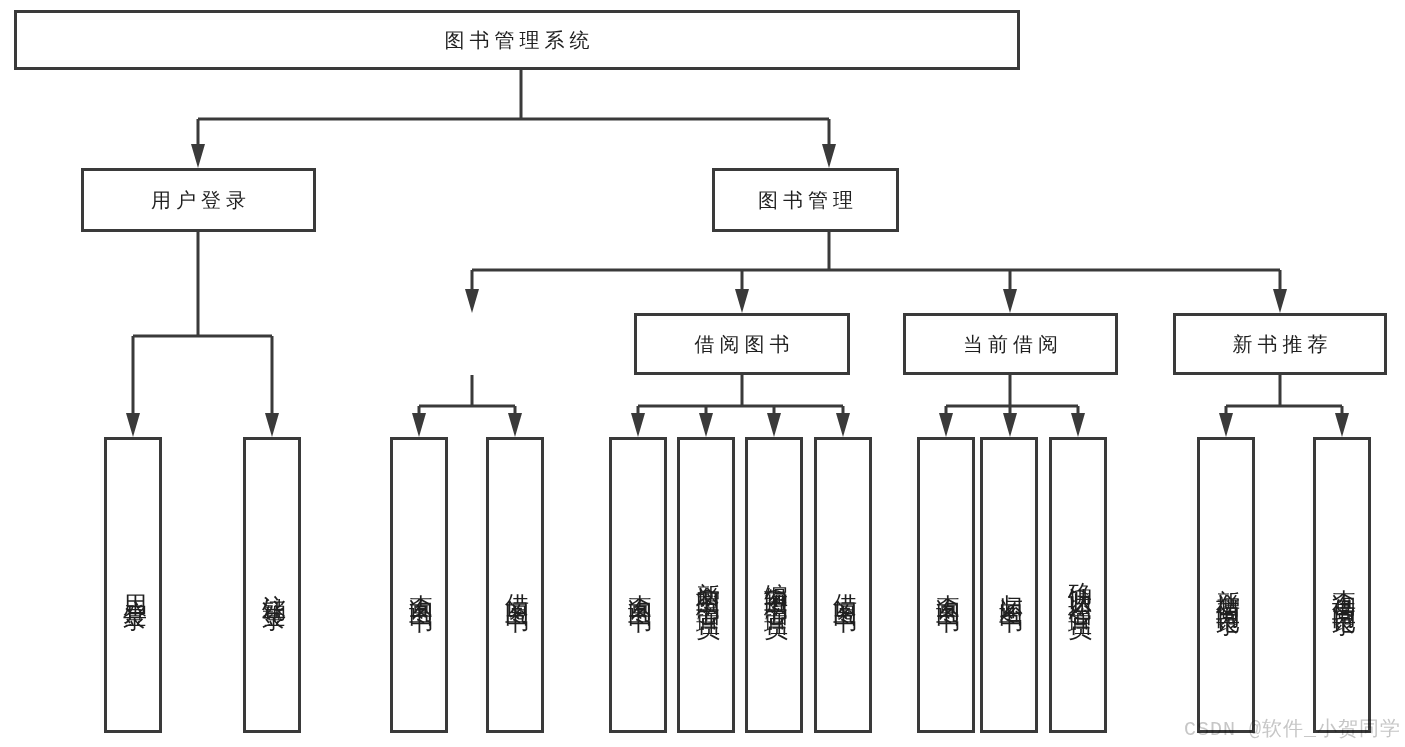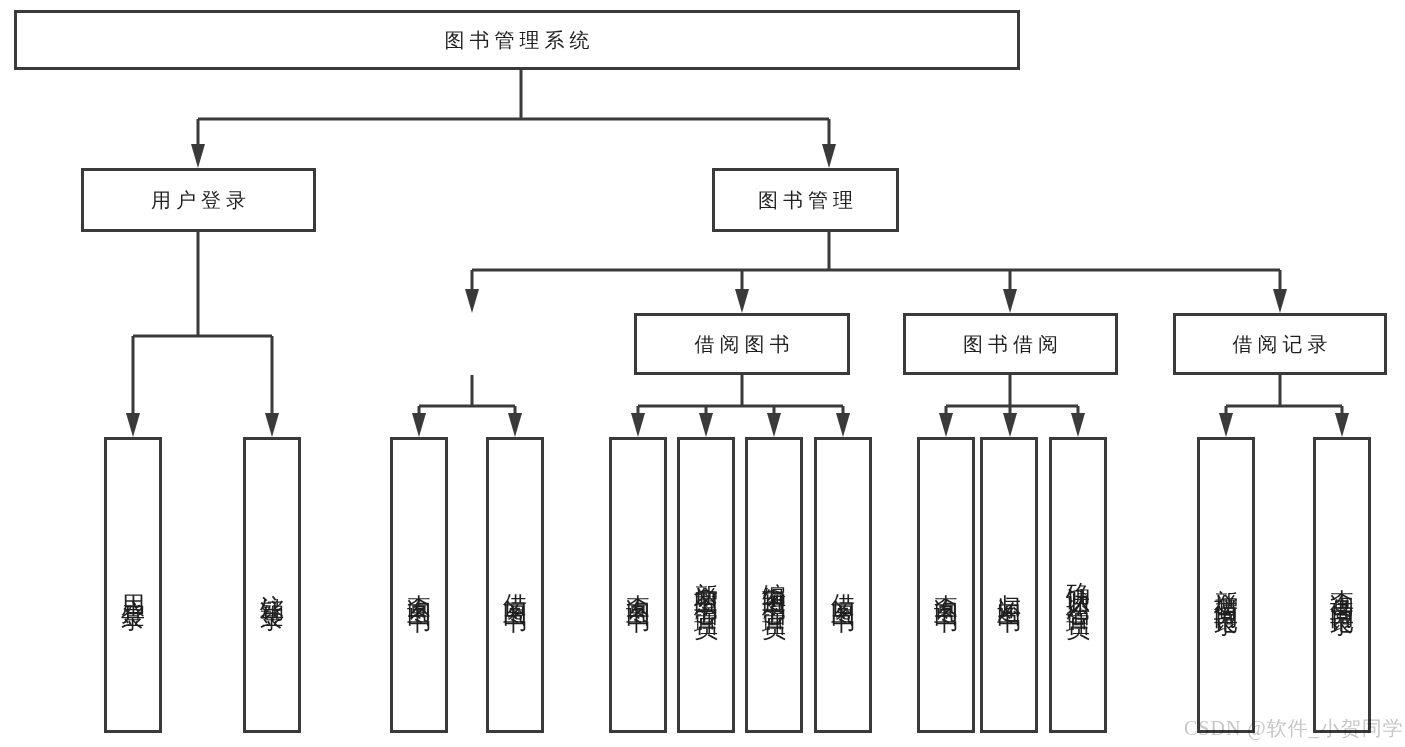--- a/index.html
+++ b/index.html
@@ -7,21 +7,21 @@
     --text:#1f1f1f;
     --watermark:#c6c6c6;
     --bg:#ffffff;
   }
   html,body{margin:0;padding:0;background:var(--bg);}
   #diagram{
     position:relative;
     width:1405px;height:747px;
     background:var(--bg);
     overflow:hidden;
-    font-family:Liberation Serif, serif;
+    font-family:Liberation Mono, monospace;
     color:var(--text);
   }
   #wires{position:absolute;left:0;top:0;width:1405px;height:747px;}
   #wires .cl{stroke:var(--line);stroke-width:3;fill:none;}
   #wires .ar{fill:var(--line);stroke:none;}
   .node{
     position:absolute;
     box-sizing:border-box;
     border:3px solid var(--line);
     background:var(--bg);
@@ -114,24 +114,24 @@
     <span class="lbl">用户登录</span>
   </div>
   <div class="node nd-h" style="left:712px;top:168px;width:187px;height:64px;">
     <span class="lbl">图书管理</span>
   </div>
 
   <div class="node nd-h" style="left:634px;top:313px;width:216px;height:62px;">
     <span class="lbl">借阅图书</span>
   </div>
   <div class="node nd-h" style="left:903px;top:313px;width:215px;height:62px;">
-    <span class="lbl">图书借阅</span>
+    <span class="lbl">当前借阅</span>
   </div>
   <div class="node nd-h" style="left:1173px;top:313px;width:214px;height:62px;">
-    <span class="lbl">借阅记录</span>
+    <span class="lbl">新书推荐</span>
   </div>
 
   <div class="node nd-v" style="left:104px;top:437px;width:58px;height:296px;">
     <span class="lbl">用户登录</span>
   </div>
   <div class="node nd-v" style="left:243px;top:437px;width:58px;height:296px;">
     <span class="lbl">注销登录</span>
   </div>
 
   <div class="node nd-v" style="left:390px;top:437px;width:58px;height:296px;">

